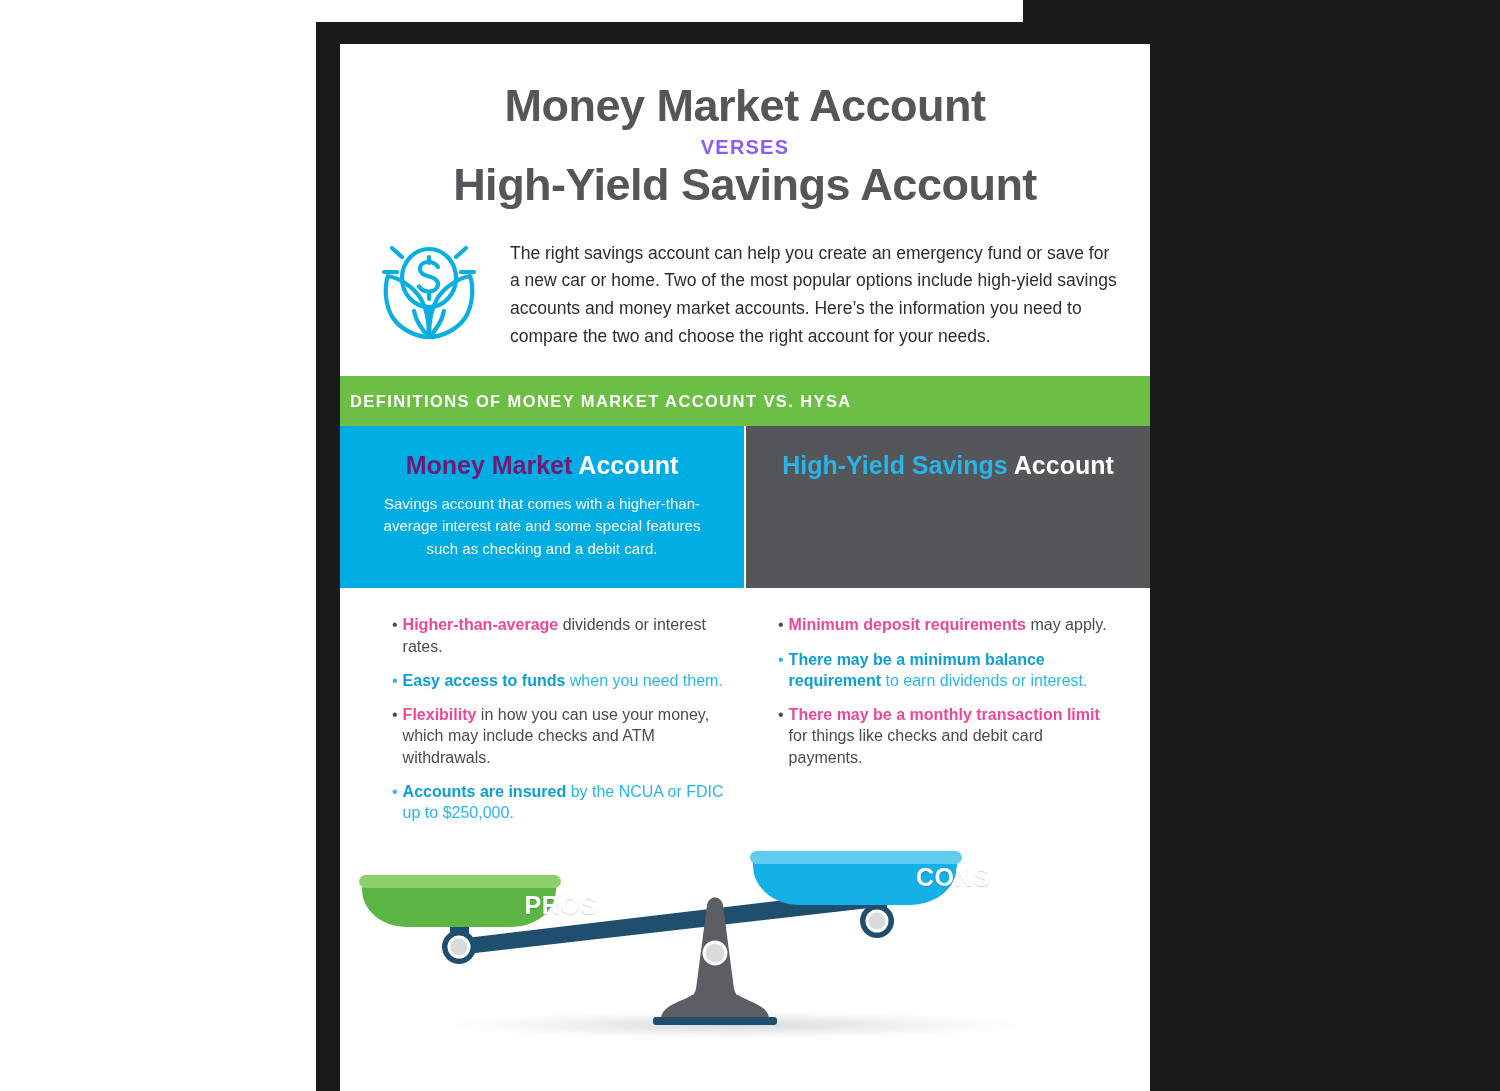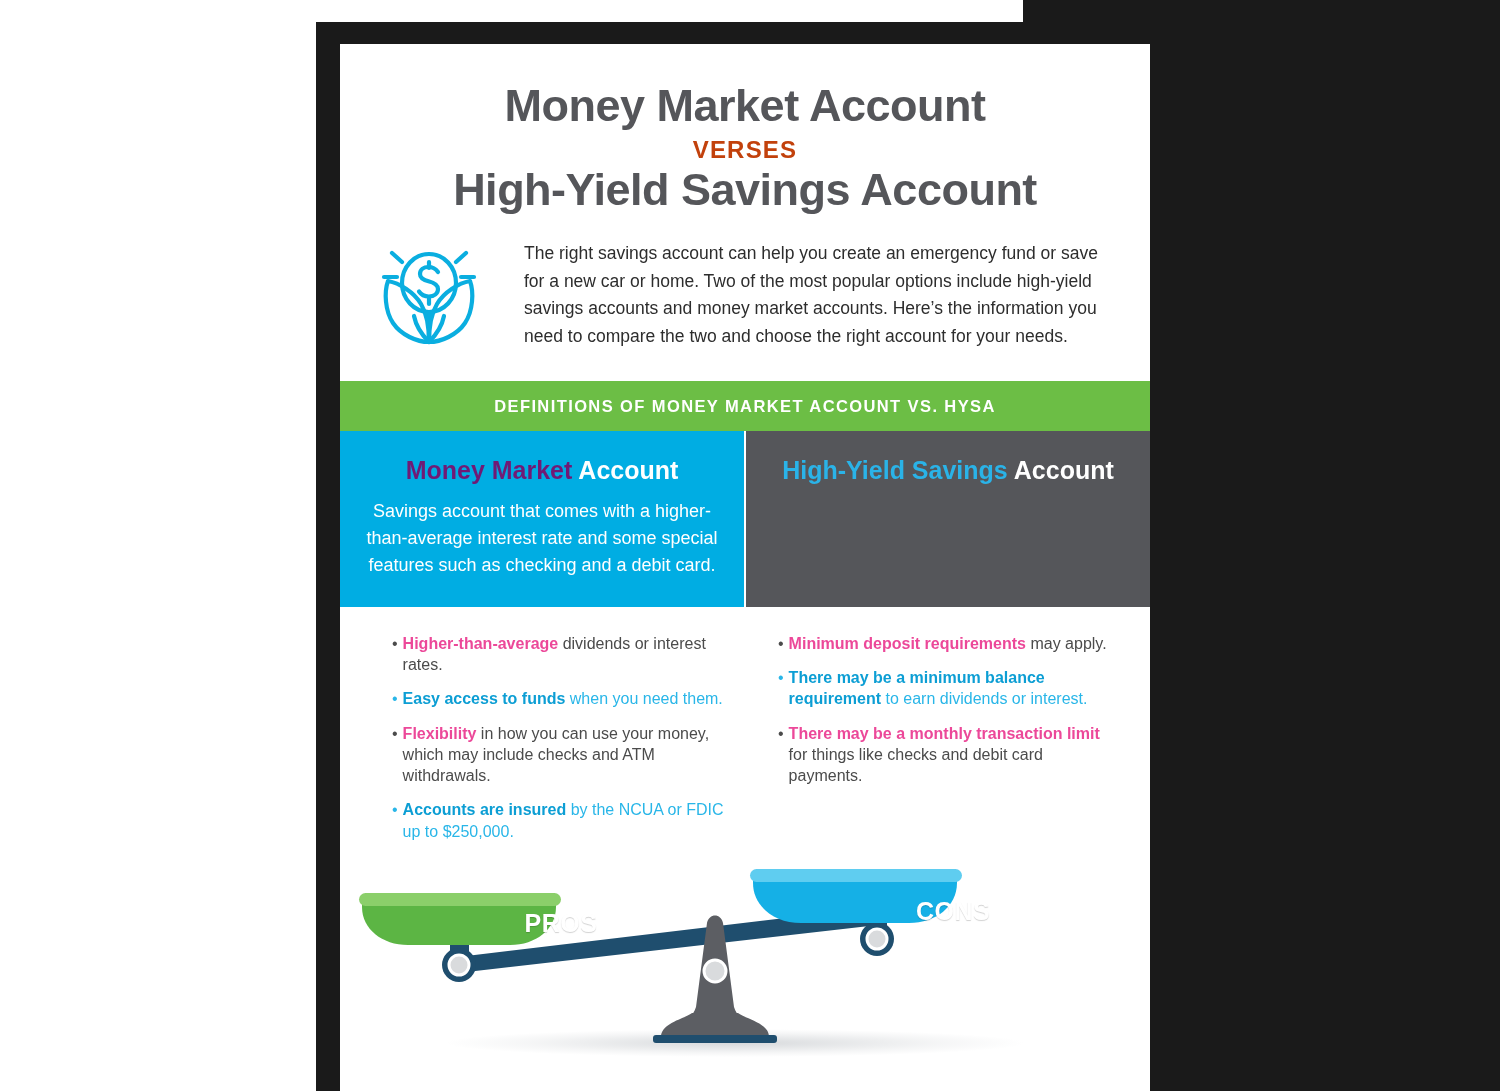--- a/index.html
+++ b/index.html
@@ -47,48 +47,48 @@
   
   .title-block { padding: 38px 30px 0 30px; text-align: center; }
   .title-main {
     font-size: 45px;
     font-weight: bold;
     color: #55565a;
     letter-spacing: -0.5px;
     line-height: 1.06;
   }
   .title-verses {
-    font-size: 24px;
-    font-weight: bold;
-    color: #c2410c;
+    font-size: 20px;
+    font-weight: bold;
+    color: #8b5cf6;
     letter-spacing: 1.2px;
     margin: 6px 0 2px 0;
   }
 
   
   .intro {
     display: flex;
-    align-items: center;
+    align-items: flex-end;
     padding: 22px 30px 0 30px;
-    gap: 36px;
+    gap: 22px;
   }
   .intro-icon { flex: 0 0 auto; width: 118px; padding-top: 4px; }
   .intro-text {
     flex: 1 1 auto;
     font-size: 17.5px;
     line-height: 1.58;
     color: #2d2d2d;
   }
 
   
   .banner {
     margin-top: 26px;
     background: #6cbe45;
     color: #ffffff;
-    text-align: center;
+    text-align: left;
     font-size: 16.5px;
     font-weight: bold;
     letter-spacing: 1.4px;
     padding: 16px 10px 15px 10px;
   }
 
   
   .defs { display: flex; }
   .def {
     width: 50%;
@@ -103,21 +103,21 @@
     font-weight: bold;
     margin-bottom: 13px;
     line-height: 1.1;
   }
   .def-mma .def-head-a { color: #701a75; }
   .def-mma .def-head-b { color: #ffffff; }
   .def-hysa .def-head-a { color: #2ab3e8; }
   .def-hysa .def-head-b { color: #ffffff; }
   .def-body {
     color: #ffffff;
-    font-size: 18px;
+    font-size: 15px;
     line-height: 1.5;
   }
   .def-gap { width: 2px; background: #ffffff; }
 
   
   .pc-band {
     background: #e6e6e6;
     text-align: center;
     padding: 27px 10px 29px 10px;
   }
@@ -164,21 +164,21 @@
   .scale-wrap svg { display: block; }
   .pan-label {
     position: absolute;
     color: #ffffff;
     font-weight: bold;
     font-size: 25px;
     letter-spacing: 0.5px;
     text-shadow: 0 1px 1px rgba(0,0,0,0.18);
   }
   #pros-label { left: 166px; top: 48px; width: 110px; text-align: center; }
-  #cons-label { left: 558px; top: 36px; width: 110px; text-align: center; }
+  #cons-label { left: 558px; top: 20px; width: 110px; text-align: center; }
 </style>
 </head>
 <body>
 
 <div id="stage">
 
   <div class="backdrop-right"></div>
   <div class="backdrop-main"></div>
 
   <div id="page">

